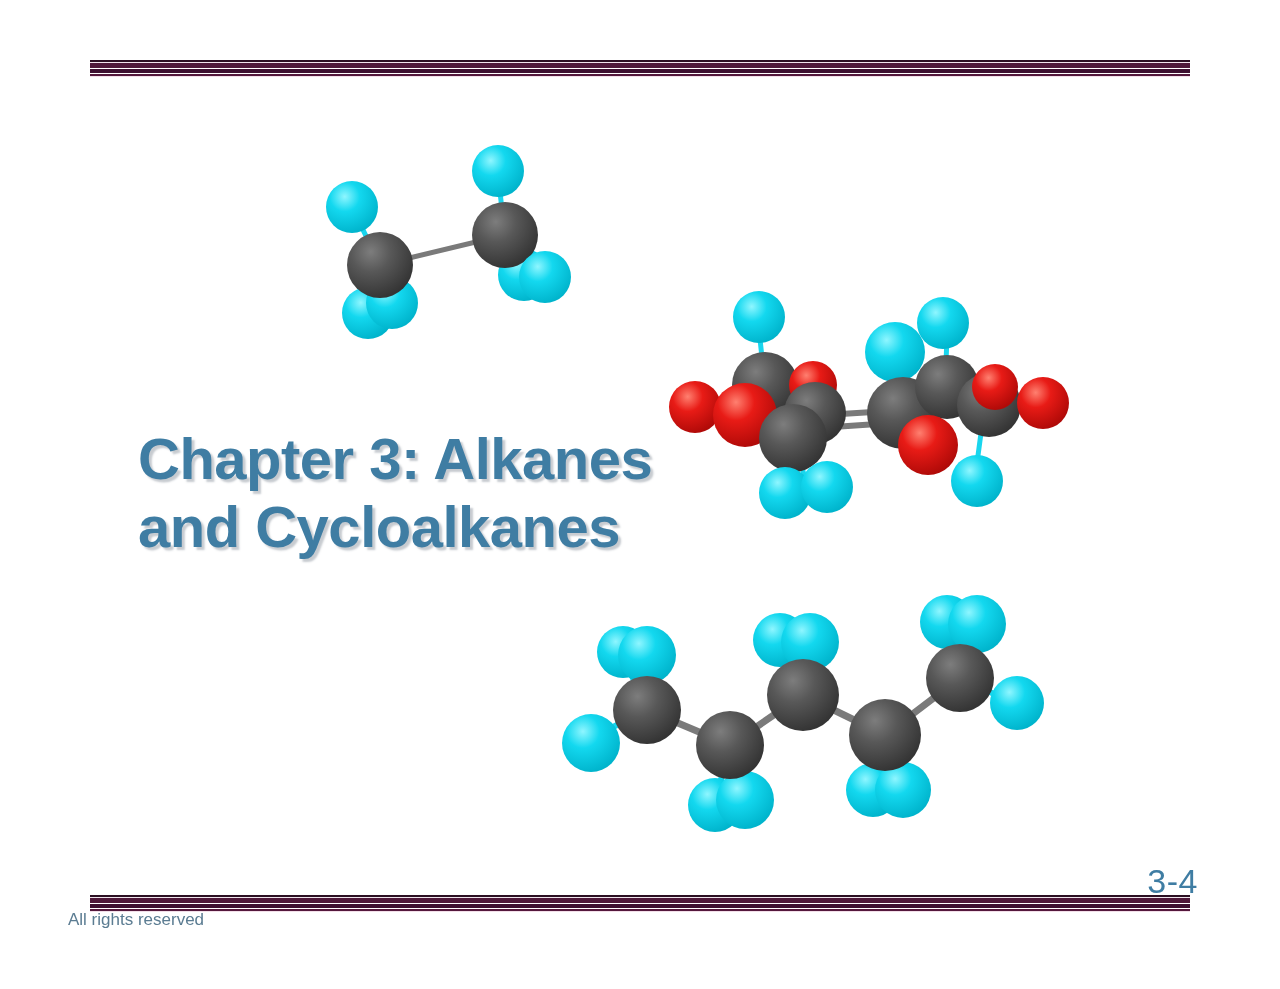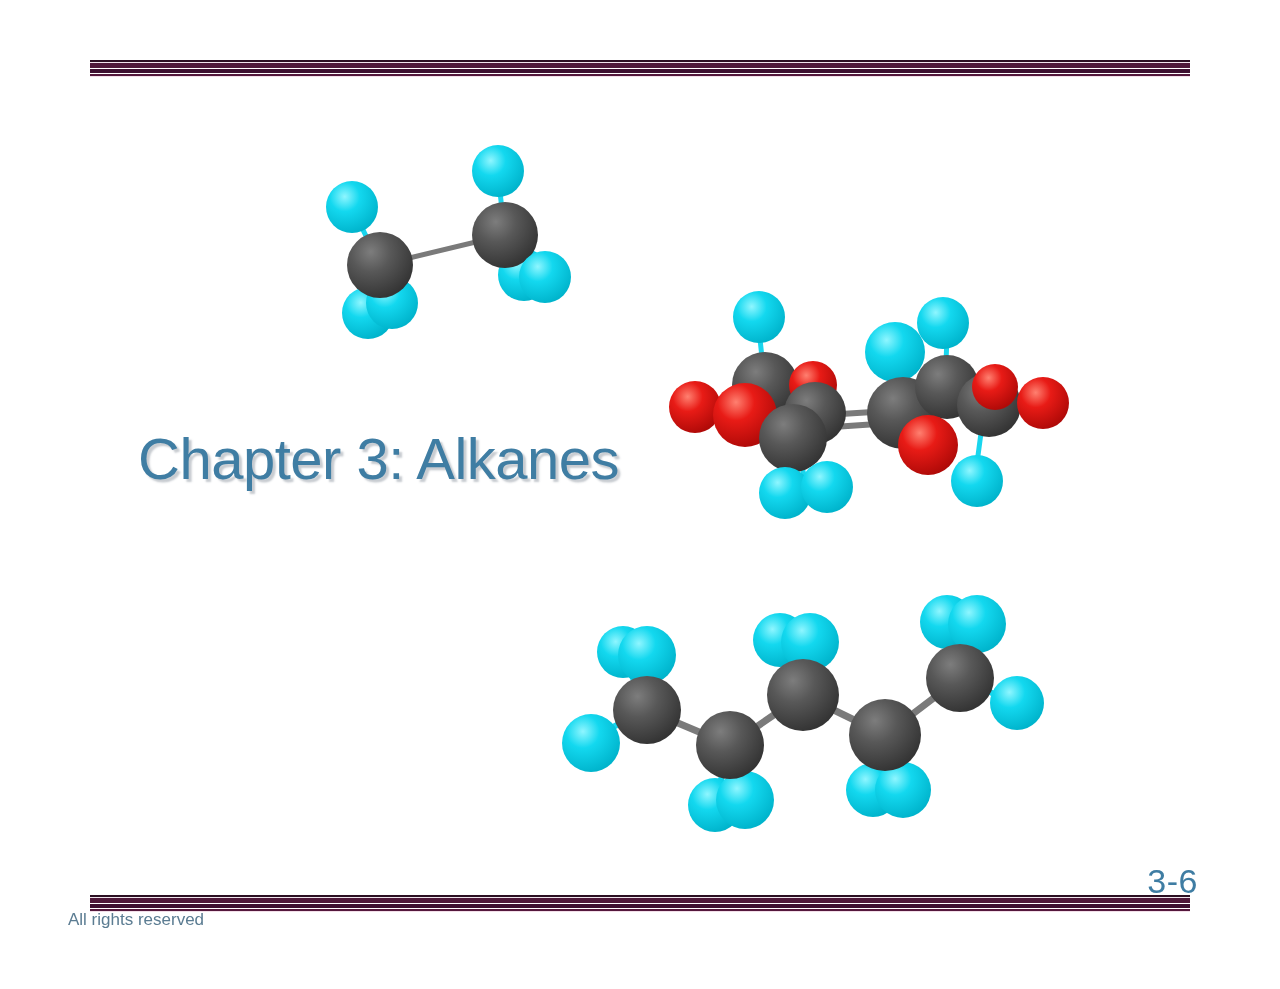--- a/index.html
+++ b/index.html
@@ -40,21 +40,21 @@
   .ln-g { top: 14px; height: 2px; background: #54183c; }
   .ln-h { top: 16px; height: 1px; background: #f3dfe9; }
 
   
   .title {
     position: absolute;
     left: 138px;
     top: 425px;
     width: 620px;
     font-size: 58px;
-    font-weight: normal;
+    font-weight: bold;
     line-height: 1.17;
     color: #3f7da3;
     letter-spacing: -0.5px;
     text-shadow: 3px 3px 2px rgba(130,140,150,0.45);
     z-index: 5;
   }
   .title-line { display: block; white-space: pre; }
 
   
   .copyright {
@@ -229,27 +229,28 @@
 
       <circle cx="392" cy="22" r="27" fill="url(#gH)"></circle>
       <circle cx="422" cy="24" r="29" fill="url(#gH)"></circle>
       <circle cx="405" cy="78" r="34" fill="url(#gC)"></circle>
       <circle cx="462" cy="103" r="27" fill="url(#gH)"></circle>
     </svg>
   </div>
 
   <div class="title">
     <span class="title-line">Chapter 3: Alkanes</span>
+    <span class="title-line">and Cycloalkanes</span>
   </div>
 
   <div class="copyright">
     <div>All rights reserved</div>
   </div>
 
-  <div class="pagenum">3-6</div>
+  <div class="pagenum">3-4</div>
 
   <div class="rule rule-bottom">
     <div class="ln ln-a"></div>
     <div class="ln ln-b"></div>
     <div class="ln ln-c"></div>
     <div class="ln ln-d"></div>
     <div class="ln ln-e"></div>
     <div class="ln ln-f"></div>
     <div class="ln ln-g"></div>
     <div class="ln ln-h"></div>

